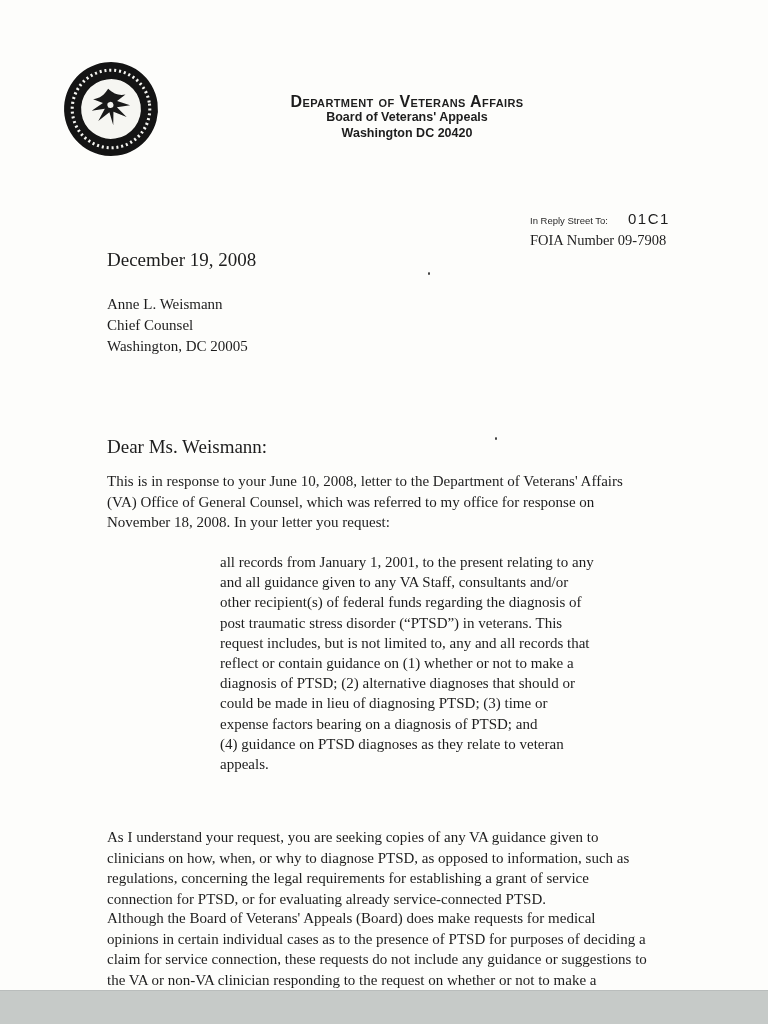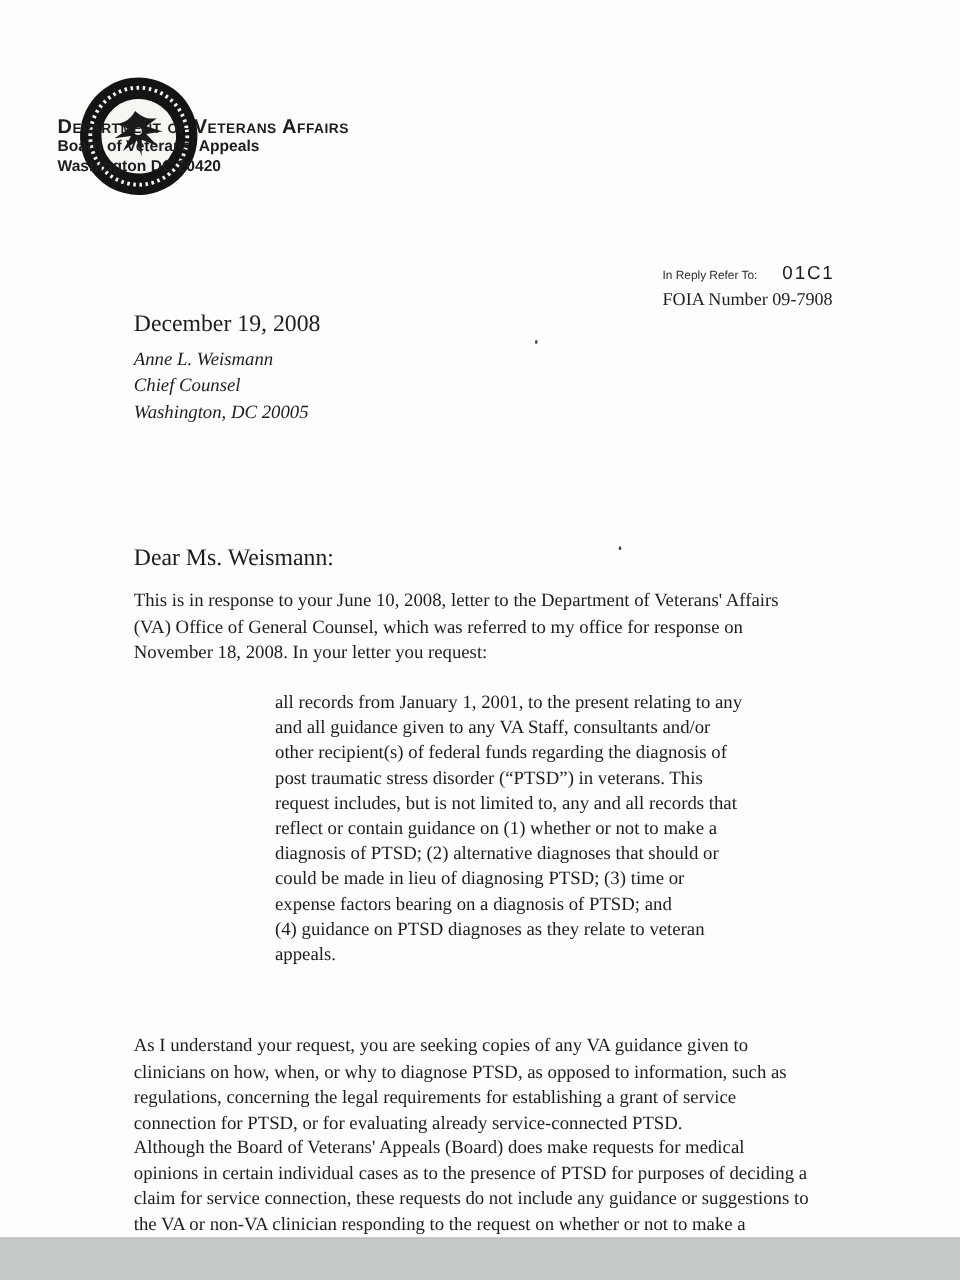--- a/index.html
+++ b/index.html
@@ -25,21 +25,21 @@
     transform: rotate(-8deg);
   }
   .seal svg { width: 100%; height: 100%; display: block; }
 
   
   .letterhead {
     position: absolute;
     top: 93px;
     left: 46px;
     right: 0;
-    text-align: left;
+    text-align: center;
     font-family: "Liberation Sans", sans-serif;
     font-weight: 700;
   }
   .letterhead .dept {
     font-size: 16px;
     line-height: 17px;
     font-variant: small-caps;
     letter-spacing: .4px;
   }
   .letterhead .sub {
@@ -74,24 +74,23 @@
   
   .date {
     position: absolute;
     left: 107px;
     top: 249px;
     font-size: 19px;
   }
   .recipient {
     position: absolute;
     left: 107px;
-    top: 278px;
+    top: 294px;
     font-size: 15px;
     line-height: 21px;
-    font-style: italic;
   }
   .salutation {
     position: absolute;
     left: 107px;
     top: 436px;
     font-size: 19px;
   }
   .para {
     position: absolute;
     left: 107px;
@@ -149,21 +148,21 @@
   </div>
 
   <div class="letterhead">
     <div class="dept">Department of Veterans Affairs</div>
     <div class="sub">Board of Veterans' Appeals</div>
     <div class="sub">Washington DC  20420</div>
   </div>
 
   <div class="refblock">
     <div class="reply-line">
-      <span class="reply-label">In Reply Refer To:</span><span class="reply-code">01C1</span>
+      <span class="reply-label">In Reply Street To:</span><span class="reply-code">01C1</span>
     </div>
     <div class="foia">FOIA Number 09-7908</div>
   </div>
 
   <div class="date">December 19, 2008</div>
 
   <div class="recipient">
     <div>Anne L. Weismann</div>
     <div>Chief Counsel</div>
     <div>Washington, DC  20005</div>

